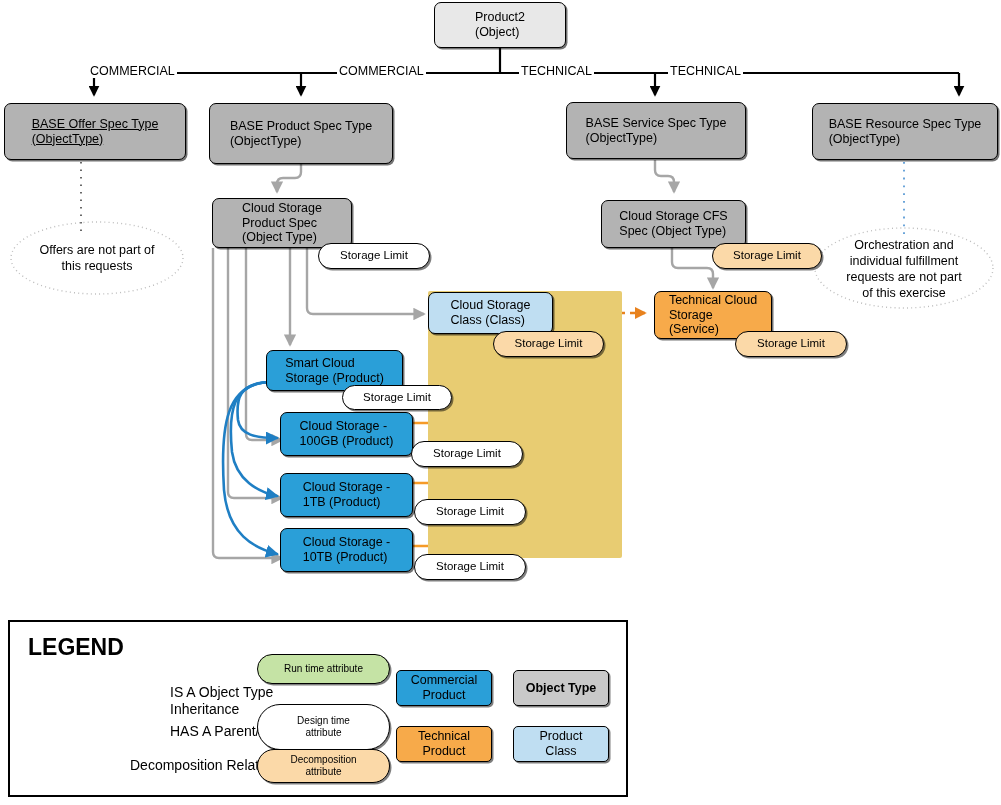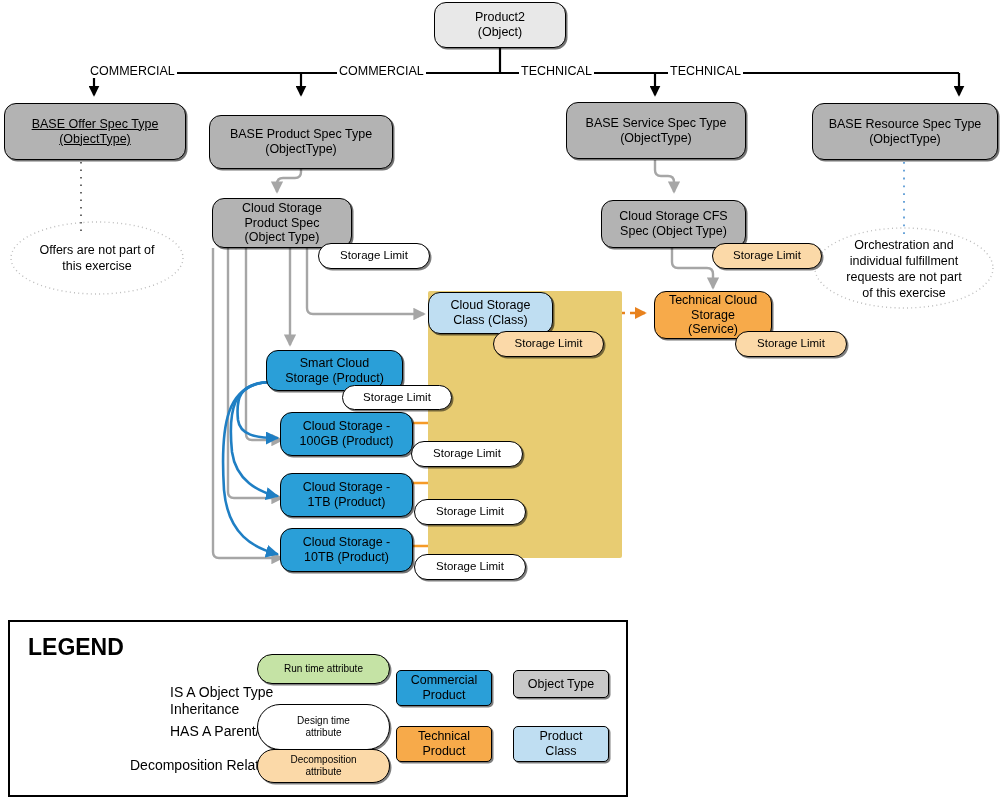--- a/index.html
+++ b/index.html
@@ -15,23 +15,23 @@
   #canvas {
     position: absolute; left: 0; top: 0;
     width: 1001px; height: 805px;
   }
   .node {
     position: absolute;
     box-sizing: border-box;
     display: flex;
     align-items: center;
     justify-content: center;
-    text-align: center;
+    text-align: left;
     border: 1.6px solid #000;
-    border-radius: 12px;
+    border-radius: 7px;
     font-size: 12.5px;
     line-height: 1.18;
     color: #000;
     z-index: 5;
     white-space: pre-line;
     box-shadow: 1.5px 1.5px 0 rgba(0,0,0,0.55);
   }
   .n-object   { background: #e8e8e8; }
   .n-objtype  { background: #b3b3b3; }
   .n-commercial { background: #2a9fd8; }
@@ -216,21 +216,21 @@
 </svg>
 
 <div id="yellow-region" style="left:428px; top:291px; width:194px; height:267px;"></div>
 
 <div class="node n-object" style="left:434px; top:2px; width:132px; height:46px;">Product2
 (Object)</div>
 
 <div class="node n-objtype" style="left:4px; top:103px; width:182px; height:57px;text-decoration:underline;">BASE Offer Spec Type
 (ObjectType)</div>
 
-<div class="node n-objtype" style="left:209px; top:103px; width:184px; height:54px;margin-top:12px;">BASE Product Spec Type
+<div class="node n-objtype" style="left:209px; top:103px; width:184px; height:61px;">BASE Product Spec Type
 (ObjectType)</div>
 
 <div class="node n-objtype" style="left:566px; top:102px; width:180px; height:57px;">BASE Service Spec Type
 (ObjectType)</div>
 
 <div class="node n-objtype" style="left:812px; top:103px; width:186px; height:57px;">BASE Resource Spec Type
 (ObjectType)</div>
 
 <div class="node n-objtype" style="left:212px; top:198px; width:140px; height:50px;">Cloud Storage
 Product Spec
@@ -272,38 +272,38 @@
 
 <div class="attr" style="left:414px; top:499px; width:112px; height:26px;">Storage Limit</div>
 
 <div class="attr" style="left:414px; top:554px; width:112px; height:26px;">Storage Limit</div>
 
 <div class="edge-label" style="left:88px; top:64px;">COMMERCIAL</div>
 <div class="edge-label" style="left:337px; top:64px;">COMMERCIAL</div>
 <div class="edge-label" style="left:519px; top:64px;">TECHNICAL</div>
 <div class="edge-label" style="left:668px; top:64px;">TECHNICAL</div>
 
-<div class="cloudnote" style="left:11px; top:234px; width:172px; height:48px;">Offers are not part of this exercise</div>
+<div class="cloudnote" style="left:11px; top:234px; width:172px; height:48px;">Offers are not part of this requests</div>
 
 <div class="cloudnote" style="left:826px; top:236px; width:156px; height:66px;">Orchestration and individual fulfillment requests are not part of this exercise</div>
 
 <div id="legend">
   <div id="legend-title">LEGEND</div>
 
   <div class="legend-row" style="left:160px; top:62px;">IS A Object Type
 Inheritance</div>
   <div class="legend-row" style="left:160px; top:101px;">HAS A Parent/Child Relationship</div>
   <div class="legend-row" style="left:120px; top:135px;">Decomposition Relationship</div>
 
   <div class="legend-swatch legend-pill attr-runtime" style="left:247px; top:32px; width:133px; height:30px; background:#c5e3a5;">Run time attribute</div>
   <div class="legend-swatch legend-pill" style="left:247px; top:82px; width:133px; height:46px; background:#ffffff;">Design time
 attribute</div>
   <div class="legend-swatch legend-pill" style="left:247px; top:127px; width:133px; height:34px; background:#fbd9a8;">Decomposition
 attribute</div>
 
   <div class="legend-swatch legend-box n-commercial" style="left:386px; top:48px; width:96px; height:36px;">Commercial
 Product</div>
-  <div class="legend-swatch legend-box n-objtype" style="left:503px; top:48px; width:96px; height:28px; background:#c9c9c9;">Object Type</div>
+  <div class="legend-swatch legend-box n-objtype" style="left:503px; top:48px; width:96px; height:36px; background:#c9c9c9;font-weight:bold;">Object Type</div>
   <div class="legend-swatch legend-box n-technical" style="left:386px; top:104px; width:96px; height:36px;">Technical
 Product</div>
   <div class="legend-swatch legend-box n-class" style="left:503px; top:104px; width:96px; height:36px;">Product
 Class</div>
 </div>
 
 </body></html>

